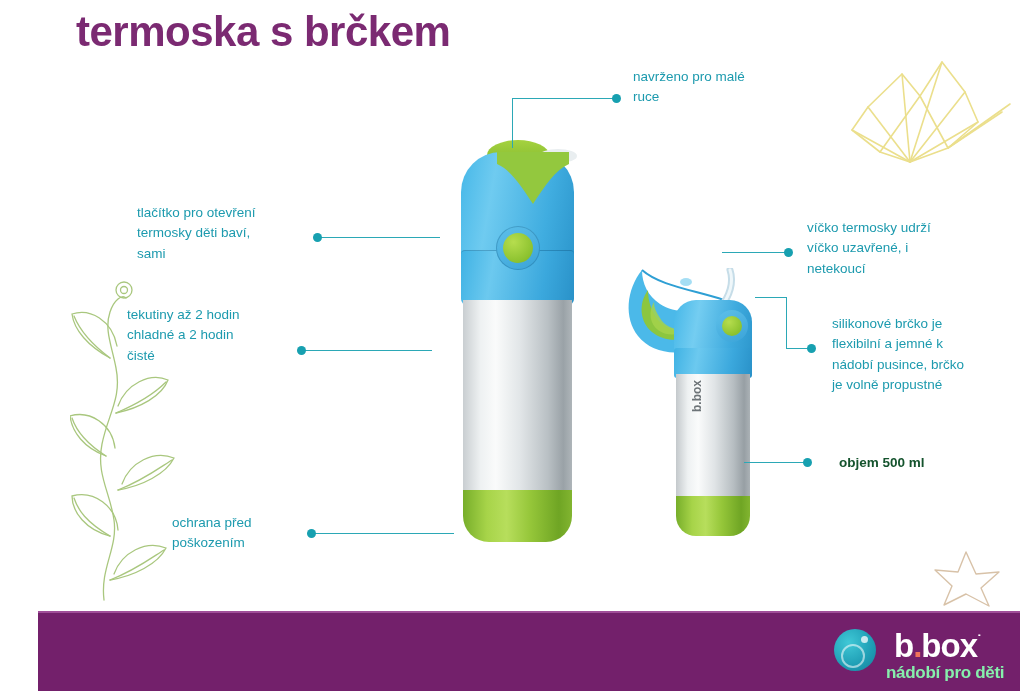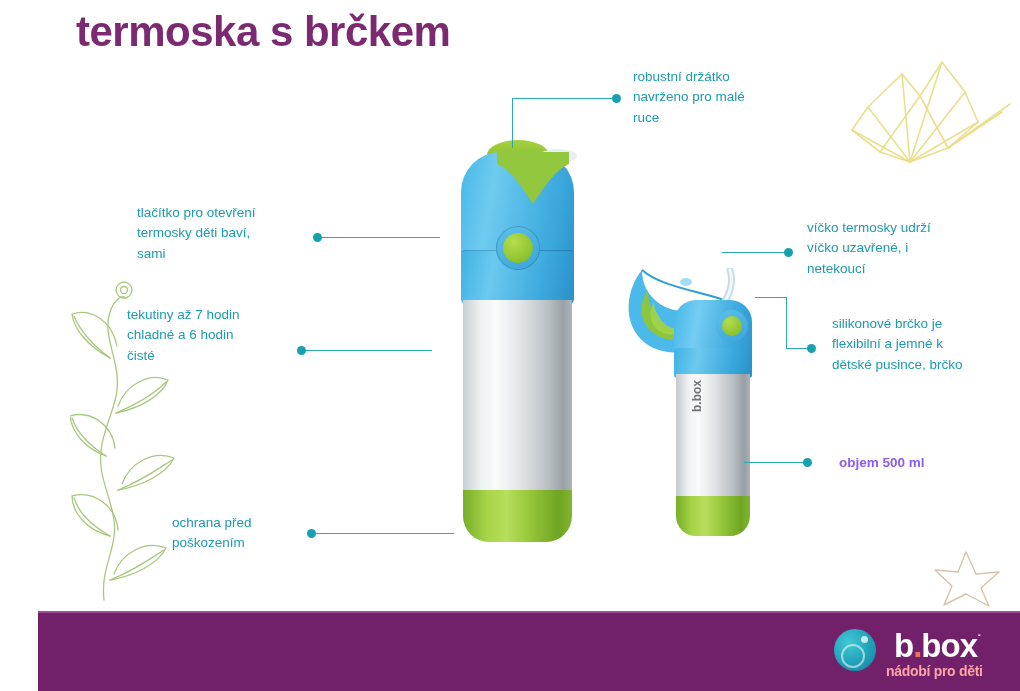--- a/index.html
+++ b/index.html
@@ -16,21 +16,21 @@
   #title{
     position:absolute;left:44px;top:8px;
     font-size:42px;font-weight:700;color:#7B2A72;
     letter-spacing:-0.5px;white-space:nowrap;
   }
 
   
   .callout{position:absolute;color:#1C9AAE;font-size:13.5px;line-height:1.5;}
   .callout.r{text-align:left;}
   .callout.l{text-align:left;}
-  .callout.bold{font-weight:700;color:#8b5cf6;}
+  .callout.bold{font-weight:700;color:#14532d;}
 
   
   .lead-h{position:absolute;height:1px;background:#2BA8B6;}
   .lead-v{position:absolute;width:1px;background:#2BA8B6;}
   .dot{position:absolute;width:9px;height:9px;border-radius:50%;background:#17A0B0;}
 
   
   #footer{
     position:absolute;left:6px;top:611px;width:1008px;height:80px;
     background:#73206B;border-top:2px solid #A04E99;
@@ -49,21 +49,21 @@
     background:rgba(255,255,255,.75);
   }
   #logo-word{
     position:absolute;left:60px;top:0px;
     font-size:33px;font-weight:700;color:#ffffff;letter-spacing:-1px;
   }
   #logo-word .dotpunct{color:#F0735A;}
   #logo-word .tick{font-size:14px;vertical-align:super;}
   #logo-tag{
     position:absolute;left:52px;top:36px;
-    font-size:14px;font-weight:700;color:#fca5a5;letter-spacing:-0.3px;
+    font-size:17px;font-weight:700;color:#86efac;letter-spacing:-0.3px;
   }
 
   
   #vine{position:absolute;left:38px;top:268px;width:120px;height:335px;}
   #crane{position:absolute;left:818px;top:52px;width:185px;height:125px;}
   #star{position:absolute;left:900px;top:548px;width:70px;height:60px;}
 
   
   #bottle-big{position:absolute;left:415px;top:140px;width:140px;height:420px;}
   #bb-handle{
@@ -260,52 +260,52 @@
 
   <div class="lead-h" style="left:723px;top:297px;width:32px;"></div>
   <div class="lead-v" style="left:754px;top:297px;height:52px;"></div>
   <div class="lead-h" style="left:754px;top:348px;width:24px;"></div>
   <div class="dot" style="left:775px;top:344px;"></div>
 
   <div class="lead-h" style="left:712px;top:462px;width:62px;"></div>
   <div class="dot" style="left:771px;top:458px;"></div>
 
   <div class="callout l" style="left:601px;top:67px;width:170px;">
-    <div>robustní držátko</div>
     <div>navrženo pro malé</div>
     <div>ruce</div>
   </div>
 
   <div class="callout r" style="left:105px;top:203px;width:160px;">
     <div>tlačítko pro otevření</div>
     <div>termosky děti baví,</div>
     <div>sami</div>
   </div>
 
   <div class="callout r" style="left:95px;top:305px;width:155px;">
-    <div>tekutiny až 7 hodin</div>
-    <div>chladné a 6 hodin</div>
+    <div>tekutiny až 2 hodin</div>
+    <div>chladné a 2 hodin</div>
     <div>čisté</div>
   </div>
 
   <div class="callout r" style="left:140px;top:513px;width:120px;">
     <div>ochrana před</div>
     <div>poškozením</div>
   </div>
 
   <div class="callout l" style="left:775px;top:218px;width:175px;">
     <div>víčko termosky udrží</div>
     <div>víčko uzavřené, i</div>
     <div>netekoucí</div>
   </div>
 
   <div class="callout l" style="left:800px;top:314px;width:175px;">
     <div>silikonové brčko je</div>
     <div>flexibilní a jemné k</div>
-    <div>dětské pusince, brčko</div>
+    <div>nádobí pusince, brčko</div>
+    <div>je volně propustné</div>
   </div>
 
   <div class="callout l bold" style="left:807px;top:453px;width:160px;">
     <div>objem 500 ml</div>
   </div>
 
   <div id="footer">
     <div id="logo">
       <div id="logo-mark">
         <div class="ring"></div>

